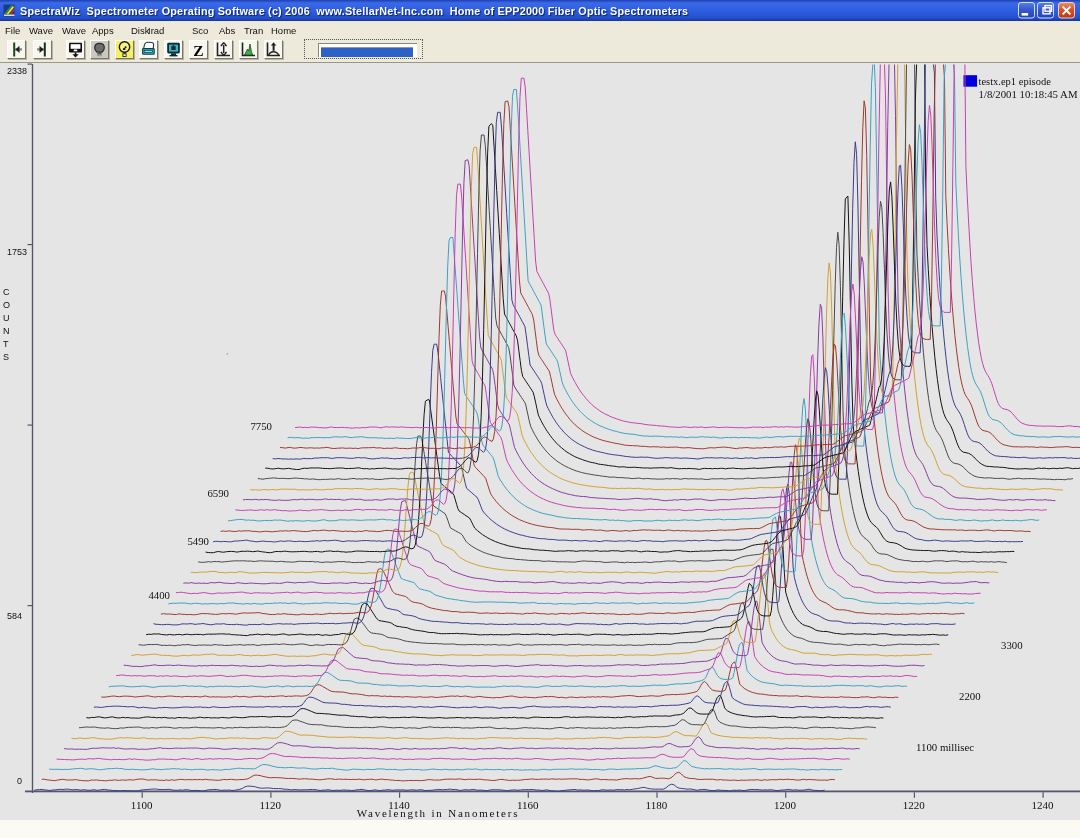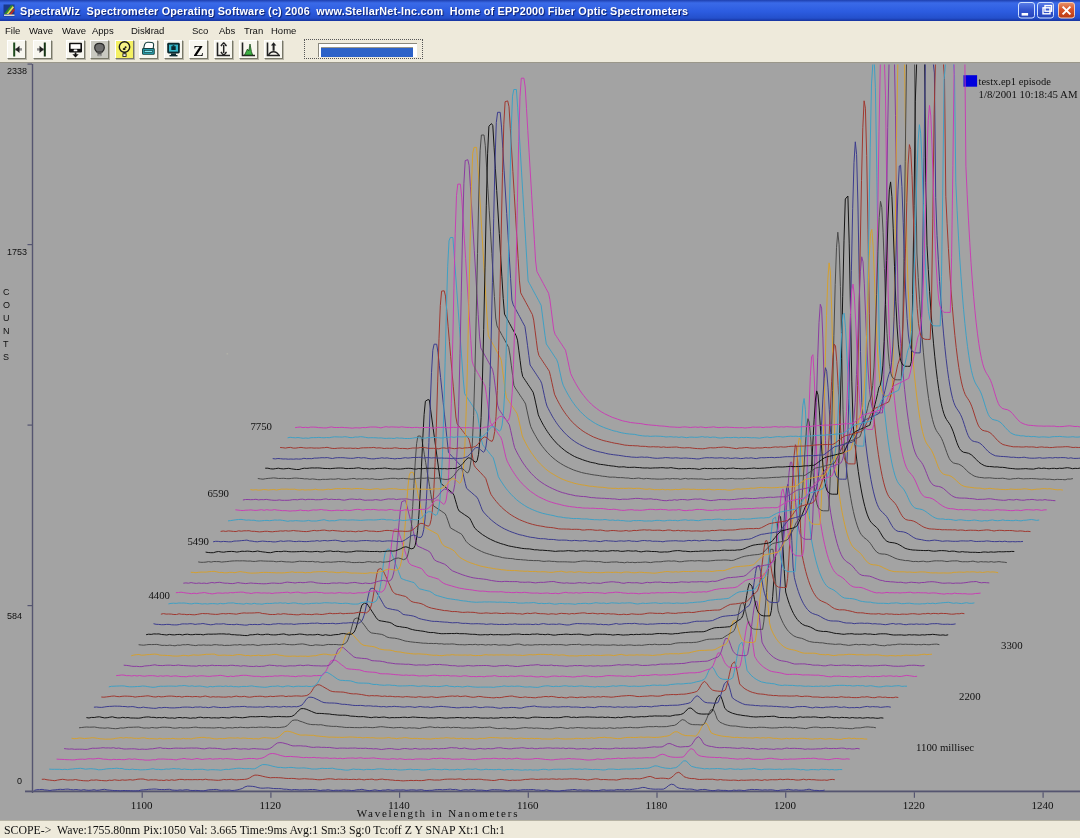--- a/index.html
+++ b/index.html
@@ -20,21 +20,21 @@
   border-top:1px solid #fff; border-left:1px solid #fff;
   border-right:1.6px solid #787868; border-bottom:1.6px solid #787868;
   box-shadow:1px 1px 0 #b8b5a8; }
 .tb svg { position:absolute; left:-1px; top:-1px; }
 #prog { position:absolute; left:304px; top:2px; width:119px; height:20px;
   border:1px dotted #555; }
 #prog .well { position:absolute; left:13px; top:2.5px; width:99px; height:14.5px;
   background:#fff; border-top:1.4px solid #8a887c; border-left:1.4px solid #8a887c; }
 #prog .bar { position:absolute; left:2px; top:3px; width:92px; height:10px; background:#2c62c8;
   border-top:1.5px solid #9a988c; }
-#plot { position:absolute; left:0; top:63px; width:1080px; height:757px; background:#a3a3a3; }
+#plot { position:absolute; left:0; top:63px; width:1080px; height:757px; background:#e5e5e5; }
 #status { position:absolute; left:0; top:820px; width:100%; height:18px; background:#eeeadb;
   border-top:1px solid #b6b3a4; font-family:"Liberation Serif", serif; font-size:11.8px;
   color:#111; }
 #status span { position:absolute; left:4px; top:2px; white-space:pre; }
 </style></head>
 <body>
 <div id="win">
 <div id="title">
   <span class="ico"><svg width="13" height="13" viewBox="0 0 13 13">
 <rect x="0.5" y="0.5" width="11" height="12" fill="#1a3a8c"></rect>
@@ -247,15 +247,12 @@
 <path d="M242.9,437 245.5,436.5 248.1,436.5 250.7,436.7 253.3,436.6 255.9,436.3 258.5,436.9 261.1,436.6 263.7,436.7 266.3,436.4 268.9,436.8 271.5,437.1 274.1,437.3 276.7,437.3 279.3,436.9 281.9,437.3 284.5,437.3 287.1,437.3 289.7,437.2 292.3,436.7 294.9,436.6 297.5,436.8 300.1,436.3 302.7,436.2 305.3,436.8 307.9,436.3 310.5,436.4 313.1,436.4 315.7,436.8 318.3,436.7 320.9,436.7 323.5,436.2 326.1,435.9 328.7,436.6 331.3,436.2 333.9,436.5 336.5,436.5 339.1,436.3 341.7,436.9 344.3,437.2 346.9,436.7 349.5,436.2 352.1,436 354.7,436.3 357.3,436.5 359.9,436.1 362.5,436.8 365.1,437.3 367.7,437.1 370.3,437.1 372.9,437.1 375.5,436.6 378.1,436.9 380.7,437.3 383.3,436.8 385.9,436.3 388.5,435.9 391.1,436.1 393.7,435.9 396.3,436.6 398.9,436.2 401.5,436 404.1,436 406.7,435.9 409.3,436.4 411.9,437 414.5,436.7 417.1,436.7 419.7,437.2 422.3,436.9 424.9,436.9 427.5,436.6 430.1,436.8 432.7,436.4 435.3,435.4 437.9,433.1 439.2,431.5 440.5,429.7 441.8,428.1 444.4,426 447,426.6 449.6,429.2 452.2,430.5 453.5,428.2 454.8,421.3 456.1,407.1 457.4,382 458.7,343.2 460,290.7 461.3,229.2 462.6,168.1 463.9,120.3 465.2,97.6 467.8,96.7 469.1,102.3 470.4,123.7 471.7,145 473,166.4 474.3,187.7 475.6,209 476.9,230.4 478.2,251.7 479.5,273.1 480.8,284.9 482.1,287.3 483.4,289.7 484.7,292.1 486,294.4 487.3,296.8 488.6,299.2 489.9,301.6 491.2,303.9 492.5,306.3 493.8,312.4 495.1,322.3 496.4,332.3 497.7,342.2 499,346.3 500.3,348.3 501.6,350.2 502.9,352.2 504.2,354.1 505.5,356.1 506.8,358 508.1,359.9 509.4,361.9 510.7,367.6 512,373.5 513.3,379.4 514.6,384.6 515.9,387.3 517.2,389.9 518.5,392.3 519.8,394.6 521.1,396.8 522.4,398.9 523.7,400.9 525,402.7 526.3,404.5 527.6,406.1 528.9,407.7 531.5,410.7 534.1,413.3 536.7,415.7 539.3,417.8 541.9,419.7 544.5,421.4 547.1,422.9 549.7,424.3 552.3,425.5 554.9,426.7 557.5,427.8 560.1,428.8 562.7,429.7 565.3,430.3 567.9,431.1 570.5,431.6 573.1,432.2 575.7,432.8 578.3,433 580.9,433.4 583.5,433.5 586.1,433.7 588.7,434.2 591.3,434.6 593.9,434.7 596.5,435 599.1,435.1 601.7,435.3 604.3,435.3 606.9,435.6 609.5,435.6 612.1,435.9 614.7,435.9 617.3,436.3 619.9,436.6 622.5,436.2 625.1,436.2 627.7,436.3 630.3,435.9 632.9,435.7 635.5,435.4 638.1,435.4 640.7,435.6 643.3,436 645.9,436.1 648.5,435.9 651.1,435.8 653.7,436.4 656.3,436.3 658.9,436.8 661.5,437.3 664.1,437.6 666.7,437.7 669.3,437.2 671.9,437.3 674.5,436.7 677.1,437.2 679.7,436.6 682.3,436.5 684.9,436.6 687.5,437 690.1,436.7 692.7,436.3 695.3,436 697.9,436.2 700.5,435.9 703.1,436.5 705.7,436.9 708.3,437.3 710.9,437.6 713.5,437.3 716.1,437.1 718.7,436.6 721.3,436.6 723.9,436.6 726.5,436.7 729.1,436.9 731.7,436.5 734.3,436.5 736.9,436.1 739.5,435.8 742.1,435.6 744.7,435.2 747.3,435.3 749.9,435.5 752.5,435.5 755.1,435.5 757.7,435.2 760.3,434.8 762.9,435 765.5,434.6 768.1,434.3 770.7,434.2 773.3,434.4 775.9,434.1 778.5,433.9 781.1,433.8 783.7,433.8 786.3,433.7 788.9,432.3 791.5,430.7 794.1,428.9 796.7,427.3 799.3,426.6 801.9,426.1 804.5,425.6 807.1,425 809.7,424.5 812.3,424 814.9,423.5 816.2,422.1 817.5,419.8 818.8,417.4 820.1,415.1 821.4,412.7 822.7,410.4 824,408.2 826.6,405.4 829.2,404.4 831.8,403.5 834.4,402.5 837,401.5 839.6,400.5 840.9,400 842.2,397.5 843.5,393.1 844.8,388.7 846.1,384.3 847.4,379.8 848.7,375.2 850,370 851.3,367.1 852.6,363.6 853.9,355.2 855.2,339.4 856.5,311.5 857.8,276 859.1,238.7 860.4,208.5 861.7,193.8 863,198.8 864.3,220.8 865.6,252.1 866.9,283.7 868.2,309 869.5,326.3 870.8,338.1 872.1,344.4 873.4,347.5 876,349.8 878.6,349.9 881.2,349.9 882.5,349.9 883.8,311.5 885.1,242.5 886.4,157.5 887.7,64.7 889,1.5 M894.5,1.5 895.5,52.6 896.8,160.1 898.1,239.7 899.4,261.4 900.7,280.6 902,297.7 903.3,312.9 904.6,326.4 905.9,338.4 907.2,349 908.5,358.4 909.8,366.7 911.1,373.9 912.4,380 913.7,385.1 915,389.1 916.3,392.2 917.6,394.5 918.9,396.2 920.2,397.8 921.5,399.4 922.8,401.5 924.1,404.1 925.4,407.2 926.7,410.5 928,413.8 929.3,416.8 930.6,419.1 933.2,422.1 935.8,423.1 938.4,423.4 941,424.1 943.6,425.6 946.2,427.9 948.8,430.3 951.4,432.4 954,433.9 956.6,434.7 959.2,435 961.8,435.1 964.4,435.1 967,435.2 969.6,435.6 972.2,435.7 974.8,436 977.4,436.5 980,436.3 982.6,436.3 985.2,436.2 987.8,435.8 990.4,435.8 993,436.2 995.6,436.6 998.2,436.9 1000.8,437.1 1003.4,437.3 1006,437.2 1008.6,436.6 1011.2,436.8 1013.8,437 1016.4,436.4 1019,436.9 1021.6,437.2 1024.2,437.2 1026.8,436.7 1029.4,436.7 1032,436.4 1034.6,436.7 1037.2,437.2 1039.8,436.9 1042.4,437.1 1045,436.6 1047.6,437.1 1050.2,437.2 1052.8,437.5 1055.4,437.7" fill="none" stroke="#8a3ca0" stroke-width="1"></path>
 <path d="M250.4,426.6 253,427 255.6,426.7 258.2,427.1 260.8,427 263.4,426.5 266,426.7 268.6,427 271.2,426.7 273.8,426.5 276.4,427 279,426.6 281.6,426.1 284.2,426.2 286.8,426.1 289.4,426.3 292,426.2 294.6,426.2 297.2,426.8 299.8,427 302.4,426.6 305,427 307.6,426.8 310.2,426.9 312.8,426.7 315.4,426.2 318,426.8 320.6,426.8 323.2,426.9 325.8,426.5 328.4,426.2 331,426.6 333.6,426 336.2,425.6 338.8,425.6 341.4,425.9 344,425.5 346.6,425.6 349.2,425.7 351.8,426.1 354.4,425.6 357,425.5 359.6,425.6 362.2,425.6 364.8,426.2 367.4,426.4 370,426.7 372.6,426.2 375.2,425.8 377.8,425.7 380.4,426.4 383,426.1 385.6,426.3 388.2,425.8 390.8,425.7 393.4,425.8 396,425.8 398.6,426.3 401.2,426.5 403.8,426.4 406.4,426.9 409,426.3 411.6,426.1 414.2,425.9 416.8,425.8 419.4,426.1 422,426.3 424.6,426.2 427.2,426.3 429.8,426.5 432.4,426.1 435,425.8 437.6,426 440.2,425.6 442.8,424.7 445.4,423 446.7,421.7 448,420 449.3,418.3 451.9,415.8 454.5,415.8 457.1,418.2 459.7,420.2 461,418.9 462.3,414.1 463.6,403 464.9,382.2 466.2,348.5 467.5,300.7 468.8,241.4 470.1,178.4 471.4,123.8 472.7,90.4 474,84.4 476.6,84.4 477.9,103.3 479.2,124.7 480.5,146.2 481.8,167.6 483.1,189.1 484.4,210.5 485.7,232 487,253.4 488.3,272.7 489.6,275.1 490.9,277.5 492.2,279.9 493.5,282.3 494.8,284.7 496.1,287.1 497.4,289.4 498.7,291.8 500,294.2 501.3,297.3 502.6,307.3 503.9,317.3 505.2,327.3 506.5,334.7 507.8,336.6 509.1,338.5 510.4,340.5 511.7,342.5 513,344.4 514.3,346.4 515.6,348.3 516.9,350.2 518.2,354.4 519.5,360.3 520.8,366.2 522.1,372.2 523.4,375.6 524.7,378.2 526,380.7 527.3,383.1 528.6,385.3 529.9,387.4 531.2,389.5 532.5,391.3 533.8,393.1 535.1,394.9 536.4,396.5 537.7,398 540.3,400.9 542.9,403.4 545.5,405.8 548.1,407.9 550.7,409.7 553.3,411.3 555.9,412.8 558.5,414.3 561.1,415.6 563.7,416.7 566.3,417.7 568.9,418.6 571.5,419.4 574.1,420.2 576.7,420.8 579.3,421.4 581.9,421.9 584.5,422.2 587.1,422.7 589.7,423.2 592.3,423.3 594.9,423.7 597.5,424 600.1,424.2 602.7,424.3 605.3,424.6 607.9,425.1 610.5,425.2 613.1,425.4 615.7,425.3 618.3,425.6 620.9,425.3 623.5,425.4 626.1,425.4 628.7,425.2 631.3,425.3 633.9,425.6 636.5,425.3 639.1,425.3 641.7,425.6 644.3,426.1 646.9,426.3 649.5,425.8 652.1,426.3 654.7,426.7 657.3,426.6 659.9,426.7 662.5,426.3 665.1,426.8 667.7,426.5 670.3,426.8 672.9,426.7 675.5,426.4 678.1,426.6 680.7,426.4 683.3,425.9 685.9,426.2 688.5,426.1 691.1,426.4 693.7,426.2 696.3,426.5 698.9,426.7 701.5,426.4 704.1,426.7 706.7,426.4 709.3,426.2 711.9,426.7 714.5,426.8 717.1,426.5 719.7,426.5 722.3,426.6 724.9,426.6 727.5,427 730.1,427.1 732.7,426.8 735.3,426.1 737.9,425.9 740.5,426.2 743.1,425.9 745.7,425.8 748.3,425.6 750.9,425.1 753.5,425.3 756.1,425 758.7,424.6 761.3,424.4 763.9,424.7 766.5,424.6 769.1,424.7 771.7,424.8 774.3,424.7 776.9,424.6 779.5,424.3 782.1,424.3 784.7,423.9 787.3,424 789.9,423.9 792.5,423.7 795.1,423.3 797.7,421.9 800.3,420 802.9,418.4 805.5,416.5 808.1,415.7 810.7,415.2 813.3,414.6 815.9,414.1 818.5,413.4 821.1,412.9 823.7,412.2 825,411.7 826.3,409.2 827.6,406.7 828.9,404.2 830.2,401.7 831.5,399.2 832.8,396.8 834.1,394.3 836.7,392.5 839.3,391.5 841.9,390.4 844.5,389.4 847.1,388.3 849.7,387.3 851,386.4 852.3,381.7 853.6,377 854.9,372.3 856.2,367.5 857.5,362.6 858.8,357.4 860.1,352.5 861.4,350.2 862.7,343.8 864,330.7 865.3,306.9 866.6,271.9 867.9,231.8 869.2,194.8 870.5,170.7 871.8,166.4 873.1,182.5 874.4,212.7 875.7,247.5 877,278.3 878.3,300.3 879.6,315.8 880.9,324.9 882.2,329.5 883.5,331.8 886.1,333.3 888.7,333.3 891.3,333.4 892.6,319.8 893.9,255.2 895.2,171.5 896.5,74.6 897.8,1.5 M904.6,1.5 905.6,75.5 906.9,186.8 908.2,227.8 909.5,249.5 910.8,268.9 912.1,286.1 913.4,301.4 914.7,315 916,327 917.3,337.7 918.6,347.2 919.9,355.4 921.2,362.5 922.5,368.5 923.8,373.4 925.1,377.2 926.4,380 927.7,382.1 929,383.8 930.3,385.5 931.6,387.5 932.9,390.1 934.2,393.1 935.5,396.5 936.8,400.1 938.1,403.5 939.4,406.4 940.7,408.6 943.3,411 945.9,411.9 948.5,412.3 951.1,413.3 953.7,415.2 956.3,417.5 958.9,420 961.5,422.1 964.1,423.3 966.7,423.9 969.3,424.2 971.9,424.5 974.5,424.9 977.1,425.1 979.7,425.1 982.3,425.5 984.9,426 987.5,425.6 990.1,425.3 992.7,425.7 995.3,426 997.9,426.1 1000.5,426.4 1003.1,426.5 1005.7,426.6 1008.3,426.5 1010.9,426 1013.5,426.3 1016.1,426.4 1018.7,426.3 1021.3,426.2 1023.9,425.8 1026.5,425.9 1029.1,426.4 1031.7,426.8 1034.3,426.5 1036.9,426.1 1039.5,426.1 1042.1,425.7 1044.7,425.6 1047.3,425.9 1049.9,425.7 1052.5,426.1 1055.1,426.6 1057.7,426.8 1060.3,426.7 1062.9,427.1" fill="none" stroke="#d4a030" stroke-width="1"></path>
 <path d="M257.8,415.5 260.4,415.9 263,416.2 265.6,415.7 268.2,415.4 270.8,415.2 273.4,414.9 276,415.1 278.6,415.5 281.2,415.4 283.8,415.3 286.4,415.6 289,415.7 291.6,415.4 294.2,415.1 296.8,415.1 299.4,415.4 302,415.5 304.6,415.9 307.2,415.8 309.8,416.3 312.4,415.9 315,416.2 317.6,416.6 320.2,416.7 322.8,416.3 325.4,416.4 328,416.3 330.6,416 333.2,416.2 335.8,416.1 338.4,415.6 341,416.2 343.6,416.3 346.2,416.4 348.8,416 351.4,415.7 354,415.4 356.6,416.1 359.2,415.8 361.8,416.1 364.4,415.7 367,415.7 369.6,416.1 372.2,415.7 374.8,416.3 377.4,416.4 380,416.5 382.6,416.3 385.2,415.8 387.8,415.8 390.4,415.4 393,415.3 395.6,415.4 398.2,415.9 400.8,415.5 403.4,415.4 406,415.7 408.6,415.8 411.2,416.2 413.8,416 416.4,415.5 419,415.3 421.6,415.2 424.2,415.3 426.8,415 429.4,415.1 432,415.4 434.6,415.4 437.2,415 439.8,415.4 442.4,416 445,416.4 447.6,416.4 450.2,415.7 452.8,413.6 454.1,412.2 455.4,410.4 456.7,408.7 459.3,405.7 461.9,405.2 464.5,407.4 467.1,409.9 468.4,409.3 469.7,406 471,397.6 472.3,380.9 473.6,352.3 474.9,309.6 476.2,253.8 477.5,190.7 478.8,131 480.1,87.8 481.4,72 484,72 485.3,82.6 486.6,104.1 487.9,125.7 489.2,147.3 490.5,168.8 491.8,190.4 493.1,211.9 494.4,233.5 495.7,255 497,262.9 498.3,265.3 499.6,267.7 500.9,270.1 502.2,272.5 503.5,274.9 504.8,277.3 506.1,279.7 507.4,282.1 508.7,284.5 510,292.1 511.3,302.2 512.6,312.2 513.9,322.3 515.2,324.9 516.5,326.9 517.8,328.8 519.1,330.8 520.4,332.8 521.7,334.7 523,336.7 524.3,338.6 525.6,341.1 526.9,347.1 528.2,353 529.5,359 530.8,363.7 532.1,366.4 533.4,369 534.7,371.4 536,373.7 537.3,375.9 538.6,378 539.9,379.9 541.2,381.8 542.5,383.6 543.8,385.2 545.1,386.8 547.7,389.8 550.3,392.4 552.9,394.8 555.5,396.9 558.1,398.9 560.7,400.5 563.3,402.1 565.9,403.5 568.5,404.7 571.1,405.9 573.7,407 576.3,407.9 578.9,408.7 581.5,409.5 584.1,410.1 586.7,410.6 589.3,411.1 591.9,411.6 594.5,412 597.1,412.3 599.7,412.7 602.3,413.2 604.9,413.4 607.5,413.8 610.1,414.2 612.7,414.1 615.3,414.2 617.9,414.6 620.5,414.6 623.1,414.7 625.7,415 628.3,415 630.9,415.5 633.5,415.6 636.1,415.3 638.7,415 641.3,415.5 643.9,415.9 646.5,415.4 649.1,415.6 651.7,415.9 654.3,415.9 656.9,416.1 659.5,416.1 662.1,416.1 664.7,415.9 667.3,415.6 669.9,416 672.5,415.5 675.1,415.8 677.7,415.7 680.3,416.3 682.9,415.8 685.5,415.4 688.1,416 690.7,415.7 693.3,415.8 695.9,415.9 698.5,416 701.1,415.9 703.7,416.2 706.3,416.5 708.9,416.4 711.5,415.8 714.1,415.8 716.7,415.9 719.3,415.8 721.9,415.6 724.5,416.1 727.1,415.8 729.7,415.6 732.3,415.4 734.9,415.9 737.5,415.8 740.1,415.8 742.7,415.9 745.3,415.4 747.9,415.1 750.5,415.4 753.1,415.6 755.7,415.3 758.3,415 760.9,414.9 763.5,415.1 766.1,415 768.7,414.8 771.3,414.6 773.9,414.4 776.5,414.3 779.1,414.3 781.7,413.9 784.3,413.8 786.9,413.8 789.5,413.6 792.1,413.5 794.7,413.2 797.3,413 799.9,412.8 802.5,412.7 805.1,412.3 807.7,410.5 810.3,408.8 812.9,407 815.5,405.1 818.1,404.5 820.7,404 823.3,403.4 825.9,402.6 828.5,402 831.1,401.3 833.7,400.7 835,399 836.3,396.4 837.6,393.7 838.9,391 840.2,388.4 841.5,385.8 842.8,383.2 845.4,380.2 848,379.1 850.6,378 853.2,376.9 855.8,375.7 858.4,374.6 859.7,374 861,370.9 862.3,365.9 863.6,360.9 864.9,355.9 866.2,350.8 867.5,345.4 868.8,339.5 870.1,336.4 871.4,332.2 872.7,322.4 874,304.1 875.3,272 876.6,231.3 877.9,188.8 879.2,154.7 880.5,138.3 881.8,144.3 883.1,169.6 884.4,205.5 885.7,241.5 887,270.3 888.3,290 889.6,303.4 890.9,310.5 892.2,314 894.8,316.7 897.4,316.8 900,316.8 901.3,316.8 902.6,273.8 903.9,195.3 905.2,98.6 906.5,1.5 M914.6,1.5 915.6,96.1 916.9,190 918.2,214.7 919.5,236.8 920.8,256.3 922.1,273.8 923.4,289.2 924.7,303 926,315.2 927.3,326 928.6,335.5 929.9,343.8 931.2,350.8 932.5,356.6 933.8,361.3 935.1,364.9 936.4,367.6 937.7,369.6 939,371.4 940.3,373.3 941.6,375.6 942.9,378.6 944.2,382.1 945.5,385.8 946.8,389.5 948.1,392.9 949.4,395.7 950.7,397.7 953.3,399.9 955.9,400.6 958.5,401.1 961.1,402.4 963.7,404.4 966.3,407.2 968.9,409.6 971.5,411.4 974.1,413 976.7,413.8 979.3,414.4 981.9,414.6 984.5,415 987.1,414.9 989.7,414.8 992.3,415.1 994.9,415.4 997.5,415.4 1000.1,415.4 1002.7,415.2 1005.3,415.6 1007.9,416.1 1010.5,416.2 1013.1,415.7 1015.7,415.6 1018.3,415.2 1020.9,415.6 1023.5,415.9 1026.1,415.7 1028.7,415.7 1031.3,415.5 1033.9,415.7 1036.5,415.8 1039.1,416.1 1041.7,416.2 1044.3,415.9 1046.9,416.3 1049.5,416.2 1052.1,416.5 1054.7,416.7 1057.3,416.3 1059.9,416.5 1062.5,416.5 1065.1,416.8 1067.7,416 1070.3,416.1 1072.9,415.6" fill="none" stroke="#4a4a4a" stroke-width="1"></path>
 <path d="M265.2,405.2 267.9,405.2 270.5,405.8 273.1,406 275.7,405.6 278.3,405.2 280.9,405.7 283.5,405.9 286.1,405.6 288.7,405.3 291.3,405.8 293.9,406.2 296.5,406.5 299.1,406.5 301.7,405.7 304.3,405.2 306.9,405.4 309.5,405.1 312.1,404.9 314.7,405 317.3,404.9 319.9,405 322.5,405.3 325.1,405.5 327.7,405.5 330.3,405.7 332.9,405.4 335.5,405.2 338.1,405 340.7,405 343.3,405.1 345.9,405.6 348.5,405.5 351.1,405.4 353.7,405.4 356.3,405 358.9,404.8 361.5,405.4 364.1,405.8 366.7,405.5 369.3,406.1 371.9,405.7 374.5,405.9 377.1,405.4 379.7,405.4 382.3,405.3 384.9,405 387.5,405.4 390.1,405.7 392.7,406 395.3,405.8 397.9,406.1 400.5,406 403.1,405.8 405.7,405.4 408.3,405.3 410.9,405.4 413.5,405.9 416.1,406.1 418.7,405.5 421.3,405.8 423.9,405.5 426.5,405.3 429.1,405.3 431.7,405.3 434.3,405.3 436.9,405.8 439.5,405.5 442.1,405.8 444.7,405.6 447.3,405.9 449.9,405.6 452.5,405.5 455.1,405.5 457.7,404.6 460.3,403.1 462.9,400.5 464.2,398.9 465.5,397.2 468.1,394.8 470.7,395.2 473.3,397.8 475.9,399.3 477.2,397.5 478.5,391.3 479.8,378.2 481.1,354.6 482.4,317.5 483.7,266.3 485,204.9 486.3,142.2 487.6,90.8 488.9,63.2 491.5,60.6 492.8,62.6 494.1,84.2 495.4,105.8 496.7,127.4 498,149 499.3,170.6 500.6,192.2 501.9,213.8 503.2,235.4 504.5,251.1 505.8,253.5 507.1,255.9 508.4,258.3 509.7,260.7 511,263.1 512.3,265.5 513.6,267.9 514.9,270.3 516.2,272.8 517.5,277.2 518.8,287.2 520.1,297.3 521.4,307.4 522.7,313.5 524,315.4 525.3,317.4 526.6,319.3 527.9,321.3 529.2,323.2 530.5,325.2 531.8,327.2 533.1,329.2 534.4,333.9 535.7,339.9 537,345.9 538.3,351.8 539.6,354.8 540.9,357.4 542.2,359.9 543.5,362.3 544.8,364.5 546.1,366.6 547.4,368.6 548.7,370.5 550,372.3 551.3,374 552.6,375.7 553.9,377.2 556.5,380.1 559.1,382.7 561.7,384.9 564.3,387.1 566.9,389 569.5,390.6 572.1,392.2 574.7,393.6 577.3,394.7 579.9,395.7 582.5,396.7 585.1,397.6 587.7,398.4 590.3,399.2 592.9,399.7 595.5,400.2 598.1,401 600.7,401.4 603.3,401.7 605.9,402.1 608.5,402.5 611.1,402.9 613.7,403.1 616.3,403.5 618.9,404 621.5,403.9 624.1,403.8 626.7,404.3 629.3,404.4 631.9,404.3 634.5,404.2 637.1,404.5 639.7,404.6 642.3,404.9 644.9,405 647.5,404.9 650.1,405.2 652.7,405 655.3,404.9 657.9,404.9 660.5,404.7 663.1,404.7 665.7,405 668.3,405 670.9,404.6 673.5,405.1 676.1,405.4 678.7,405.8 681.3,405.7 683.9,405.5 686.5,405.7 689.1,405.4 691.7,405.7 694.3,405.7 696.9,406 699.5,406.4 702.1,405.7 704.7,405.3 707.3,405.6 709.9,405.5 712.5,405.8 715.1,405.4 717.7,405.7 720.3,405.3 722.9,405.3 725.5,405.9 728.1,405.3 730.7,405.3 733.3,405 735.9,405.5 738.5,405.5 741.1,405.8 743.7,405.8 746.3,405.7 748.9,405.4 751.5,405.3 754.1,405 756.7,405.4 759.3,405.4 761.9,405.2 764.5,405.1 767.1,404.8 769.7,404.7 772.3,404.3 774.9,404.2 777.5,403.9 780.1,404 782.7,404 785.3,403.8 787.9,403.6 790.5,403.4 793.1,403.6 795.7,403.6 798.3,403.5 800.9,403.4 803.5,403 806.1,402.8 808.7,402.8 811.3,402.4 813.9,402.3 816.5,400.6 819.1,398.6 821.7,396.8 824.3,394.9 826.9,393.9 829.5,393.3 832.1,392.6 834.7,392 837.3,391.3 839.9,390.7 842.5,390 843.8,389.6 845.1,386.9 846.4,384.1 847.7,381.5 849,378.8 850.3,376 851.6,373.3 852.9,370.6 855.5,368.5 858.1,367.3 860.7,366.1 863.3,365 865.9,363.8 868.5,362.7 869.8,362.1 871.1,357 872.4,351.9 873.7,346.7 875,341.5 876.3,336.2 877.6,330.5 878.9,324.4 880.2,322.4 881.5,316.1 882.8,302.9 884.1,278.7 885.4,241.4 886.7,197.7 888,156 889.3,126.9 890.6,118.9 891.9,133.6 893.2,165.2 894.5,203.3 895.8,238.2 897.1,264 898.4,281.9 899.7,292.9 901,298.5 902.3,301.3 904.9,303.2 907.5,303.3 910.1,303.3 911.4,298.4 912.7,231.3 914,142.8 915.3,38.2 916.6,1.5 M924.7,1.5 925.7,119.8 927,182.2 928.3,206.6 929.6,228.4 930.9,247.7 932.2,264.9 933.5,280.2 934.8,293.8 936.1,305.8 937.4,316.5 938.7,325.8 940,333.9 941.3,340.7 942.6,346.3 943.9,350.7 945.2,354 946.5,356.5 947.8,358.4 949.1,360.2 950.4,362.3 951.7,365 953,368.2 954.3,371.9 955.6,375.9 956.9,379.7 958.2,382.9 959.5,385.5 960.8,387.4 963.4,389.2 966,389.7 968.6,390.3 971.2,391.7 973.8,394 976.4,396.7 979,399.3 981.6,401.1 984.2,402.5 986.8,403.3 989.4,403.5 992,403.7 994.6,404 997.2,403.9 999.8,404.3 1002.4,404.3 1005,404.6 1007.6,405.1 1010.2,405.4 1012.8,405.6 1015.4,405.9 1018,406 1020.6,405.9 1023.2,405.8 1025.8,405.6 1028.4,405.9 1031,406 1033.6,406.1 1036.2,405.5 1038.8,405 1041.4,405.5 1044,405.1 1046.5,405.5 1049.1,405.8 1051.7,405.4 1054.3,405.3 1056.9,405.7 1059.5,405.2 1062.1,405.4 1064.7,405 1067.3,404.7 1069.9,405 1072.5,405.7 1075.1,405.3 1077.7,405.5 1080.3,405" fill="none" stroke="#141414" stroke-width="1"></path>
 <path d="M272.7,395.6 275.3,395.9 277.9,395.5 280.5,395.7 283.1,396 285.7,395.9 288.3,396.2 290.9,396 293.5,396.2 296.1,395.9 298.7,396.1 301.3,396 303.9,395.3 306.5,395.7 309.1,395.6 311.7,395.7 314.3,395.1 316.9,395.1 319.5,394.9 322.1,394.7 324.7,394.8 327.3,394.6 329.9,395.1 332.5,395.5 335.1,394.9 337.7,394.7 340.3,394.7 342.9,394.7 345.5,394.9 348.1,395.2 350.7,395.3 353.3,395.3 355.9,394.8 358.5,394.5 361.1,395 363.7,394.7 366.3,395 368.9,395.6 371.5,395.8 374.1,395.9 376.7,395.4 379.3,395.3 381.9,394.8 384.5,395.2 387.1,394.9 389.7,395.4 392.3,395.5 394.9,395.9 397.5,395.4 400.1,395.6 402.7,395.1 405.3,394.7 407.9,395.1 410.5,394.8 413.1,394.5 415.7,394.5 418.3,394.4 420.9,394.3 423.5,395 426.1,394.7 428.7,394.6 431.3,395 433.9,394.8 436.5,394.9 439.1,395.1 441.7,395 444.3,395.2 446.9,395.2 449.5,395.3 452.1,395.7 454.7,395.1 457.3,395.5 459.9,395.3 462.5,395.2 465.1,394.5 467.7,393.4 470.3,390.8 471.6,389.2 472.9,387.5 475.5,384.7 478.1,384.5 480.7,386.9 483.3,389.2 484.6,388.3 485.9,384 487.2,374.1 488.5,355 489.8,323.5 491.1,277.7 492.4,219.5 493.7,155.8 495,98.1 496.3,59.5 497.6,49.3 500.2,49.3 501.5,64.1 502.8,85.7 504.1,107.3 505.4,129 506.7,150.6 508,172.2 509.3,193.9 510.6,215.5 511.9,237.1 513.2,241.7 514.5,244.1 515.8,246.5 517.1,248.9 518.4,251.3 519.7,253.7 521,256.1 522.3,258.6 523.6,261 524.9,263.4 526.2,272.2 527.5,282.3 528.8,292.4 530.1,302 531.4,303.9 532.7,305.9 534,307.9 535.3,309.8 536.6,311.8 537.9,313.8 539.2,315.8 540.5,317.7 541.8,320.8 543.1,326.7 544.4,332.7 545.7,338.7 547,343.1 548.3,345.7 549.6,348.3 550.9,350.7 552.2,353.1 553.5,355.3 554.8,357.3 556.1,359.3 557.4,361.2 558.7,362.9 560,364.6 561.3,366.1 563.9,369.1 566.5,371.8 569.1,374.1 571.7,376.3 574.3,378.2 576.9,379.9 579.5,381.4 582.1,382.7 584.7,383.9 587.3,385.2 589.9,386.1 592.5,387 595.1,387.8 597.7,388.5 600.3,389.1 602.9,389.6 605.5,390.3 608.1,390.9 610.7,391.3 613.3,391.7 615.9,392 618.5,392.3 621.1,392.7 623.7,393.1 626.3,393.5 628.9,393.7 631.5,394.1 634.1,394.2 636.7,394.4 639.3,394.2 641.9,394 644.5,394.3 647.1,394.1 649.7,394.5 652.3,394.9 654.9,395.2 657.5,395.3 660.1,395.1 662.7,395 665.3,394.6 667.9,394.7 670.5,395 673.1,395.1 675.7,394.8 678.3,395 680.9,395.3 683.5,395.1 686.1,395 688.7,395.3 691.3,395.4 693.9,395.6 696.5,395.9 699.1,395.9 701.7,395.3 704.3,394.9 706.9,394.7 709.5,394.8 712.1,394.7 714.7,395 717.3,395 719.9,394.8 722.5,394.8 725.1,395.3 727.7,394.8 730.3,395.4 732.9,395.3 735.5,394.9 738.1,395.2 740.7,395.6 743.3,395.4 745.9,394.9 748.5,395.2 751.1,394.8 753.7,395.3 756.3,395.6 758.9,395 761.5,394.7 764.1,394.8 766.7,394.6 769.3,394.5 771.9,394.4 774.5,394.7 777.1,394.4 779.7,394.4 782.3,394.1 784.9,393.8 787.5,393.7 790.1,393.7 792.7,393.7 795.3,393.5 797.9,393.2 800.5,393.1 803.1,392.9 805.7,392.8 808.3,392.6 810.9,392.6 813.5,392.7 816.1,392.5 818.7,392.2 821.3,392.1 823.9,391.8 826.5,389.8 829.1,387.9 831.7,385.9 834.3,383.8 836.9,383.1 839.5,382.5 842.1,381.8 844.7,381.1 847.3,380.4 849.9,379.7 852.5,379.1 853.8,377.8 855.1,375 856.4,372.2 857.7,369.4 859,366.6 860.3,363.8 861.6,361 862.9,358.2 865.5,356.7 868.1,355.5 870.7,354.3 873.3,353.1 875.9,352 878.5,350.8 879.8,348.8 881.1,343.5 882.4,338.2 883.7,332.8 885,327.4 886.3,321.9 887.6,315.9 888.9,311.3 890.2,308 891.5,299.6 892.8,283.1 894.1,253.5 895.4,212.4 896.7,166.9 898,126.9 899.3,103 900.6,102.2 901.9,123.6 903.2,159.4 904.5,198.5 905.8,232 907.1,255.3 908.4,272 909.7,281.3 911,286 912.3,288.3 914.9,289.8 917.5,289.9 920.1,289.9 921.4,266.8 922.7,191.1 924,94.3 925.3,1.5 M933.4,1.5 934.4,9.9 935.7,134.3 937,172.4 938.3,196.8 939.6,218.5 940.9,237.7 942.2,254.8 943.5,270.1 944.8,283.6 946.1,295.6 947.4,306.2 948.7,315.4 950,323.4 951.3,330 952.6,335.5 953.9,339.7 955.2,342.9 956.5,345.2 957.8,347.1 959.1,349 960.4,351.3 961.7,354.1 963,357.6 964.3,361.5 965.6,365.6 966.9,369.4 968.2,372.6 969.5,375 972.1,377.8 974.7,378.6 977.3,379.1 979.9,380.2 982.5,382.4 985.1,385.2 987.7,388 990.3,390.2 992.9,391.7 995.5,392.8 998.1,393.1 1000.7,393.4 1003.3,393.5 1005.9,393.7 1008.5,393.9 1011.1,394.3 1013.7,394.2 1016.3,394.5 1018.9,394.7 1021.5,394.5 1024.1,394.2 1026.7,394.7 1029.3,395.1 1031.9,395.2 1034.5,395.2 1037.1,395 1039.7,394.7 1042.3,395.2 1044.9,395.1 1047.5,394.8 1050.1,394.7 1052.7,395 1055.3,394.5 1057.9,394.8 1060.5,394.6 1063.1,394.6 1065.7,394.7 1068.3,395.3 1070.9,394.8 1073.5,395.4 1076.1,395.4 1078.7,395.3 1081.3,395 1083.9,395.5" fill="none" stroke="#3c3c8e" stroke-width="1"></path>
 <path d="M280.1,384.5 282.8,384.7 285.4,385.1 288,384.6 290.6,384.4 293.2,385.1 295.8,385.1 298.4,384.7 301,384.4 303.6,384.8 306.2,385.1 308.8,384.9 311.4,384.8 314,385.1 316.6,385 319.2,385.1 321.8,384.8 324.4,384.7 327,384.3 329.6,384.9 332.2,385.4 334.8,385.5 337.4,385.2 340,385.1 342.6,384.9 345.2,385.3 347.8,385.2 350.4,385.1 353,385.4 355.6,385.2 358.2,385.6 360.8,385 363.4,384.8 366,384.8 368.6,384.7 371.2,384.7 373.8,384.4 376.4,385 379,384.8 381.6,385 384.2,385.5 386.8,385.2 389.4,385.3 392,385.3 394.6,384.8 397.2,385 399.8,385.5 402.4,385.4 405,385.5 407.6,385.8 410.2,385.4 412.8,385 415.4,385 418,385 420.6,384.5 423.2,384.5 425.8,384.8 428.4,385.3 431,385.3 433.6,385.3 436.2,385.6 438.8,385.8 441.4,385.1 444,384.9 446.6,385.3 449.2,384.8 451.8,385.3 454.4,385.7 457,385.3 459.6,384.9 462.2,385.4 464.8,384.9 467.4,384.8 470,384.5 472.6,384.3 475.2,383.6 477.8,381.3 479.1,379.7 480.4,377.8 481.7,376 484.3,373.9 486.9,374.6 489.5,377.4 492.1,378.4 493.4,375.8 494.7,368.7 496,353.7 497.3,327.5 498.6,287.5 499.9,233.8 501.2,171.1 502.5,109.2 503.8,61.2 505.1,38.7 507.7,37.9 509,43.7 510.3,65.3 511.6,87 512.9,108.7 514.2,130.4 515.5,152.1 516.8,173.7 518.1,195.4 519.4,217.1 520.7,229.9 522,232.3 523.3,234.7 524.6,237.1 525.9,239.5 527.2,241.9 528.5,244.3 529.8,246.8 531.1,249.2 532.4,251.6 533.7,257.1 535,267.2 536.3,277.3 537.6,287.4 538.9,292.4 540.2,294.4 541.5,296.4 542.8,298.4 544.1,300.3 545.4,302.3 546.7,304.3 548,306.2 549.3,308.2 550.6,313.5 551.9,319.5 553.2,325.4 554.5,331.2 555.8,334 557.1,336.6 558.4,339.1 559.7,341.5 561,343.8 562.3,345.9 563.6,347.9 564.9,349.8 566.2,351.6 567.5,353.3 568.8,354.9 570,356.5 572.6,359.3 575.2,361.9 577.9,364.2 580.5,366.3 583.1,368.2 585.7,369.8 588.3,371.3 590.9,372.7 593.5,374 596.1,375 598.7,376 601.3,376.9 603.9,377.7 606.5,378.3 609.1,378.9 611.7,379.5 614.3,380.1 616.9,380.5 619.5,381 622.1,381.5 624.7,382.1 627.3,382.3 629.9,382.6 632.5,382.6 635.1,382.8 637.7,382.8 640.3,383.3 642.9,383.3 645.5,383.4 648.1,383.8 650.7,383.9 653.3,383.7 655.9,383.9 658.5,383.8 661.1,384.3 663.7,383.9 666.3,384.4 668.9,384.3 671.5,384.2 674.1,384.1 676.7,384 679.3,384.5 681.9,384.8 684.5,384.9 687.1,384.7 689.7,384.7 692.3,385.1 694.9,385.4 697.5,385.6 700.1,385.7 702.7,385.8 705.3,385.5 707.9,385 710.5,384.7 713.1,384.9 715.7,384.8 718.3,384.4 720.9,384.3 723.5,384 726.1,384.3 728.7,384.5 731.3,384.9 733.9,385.3 736.5,385.7 739.1,385 741.7,385 744.3,384.7 746.9,384.5 749.5,384.9 752.1,385.1 754.7,385.2 757.3,384.8 759.9,385 762.5,384.9 765.1,384.4 767.7,384.7 770.3,384.7 772.9,384.2 775.5,383.9 778.1,384.2 780.7,383.8 783.3,384.1 785.9,384 788.5,383.5 791.1,383.3 793.7,383.3 796.3,383.3 798.9,383.2 801.5,383.1 804.1,383.1 806.7,382.8 809.3,382.8 811.9,382.4 814.5,382.1 817.1,381.9 819.7,381.7 822.3,381.7 824.9,381.5 827.5,381.5 830.1,381.4 832.7,381.4 835.3,380.1 837.9,377.9 840.5,376 843.1,374 845.7,372.6 848.3,372 850.9,371.3 853.5,370.6 856.1,369.9 858.7,369.2 861.3,368.6 863.9,366.2 865.2,363.3 866.5,360.4 867.8,357.5 869.1,354.7 870.4,351.8 871.7,349 873,346.3 875.6,345.1 878.2,343.9 880.8,342.6 883.4,341.4 886,340.2 888.6,339 889.9,335.8 891.2,330.3 892.5,324.8 893.8,319.3 895.1,313.7 896.4,308 897.7,301.6 899,297.9 900.3,293.6 901.6,283.3 902.9,264 904.2,229.9 905.5,185.9 906.8,139.4 908.1,101.1 909.4,81.6 910.7,86.4 912,112.7 913.3,151.3 914.6,190.9 915.9,223.2 917.2,245.3 918.5,260.7 919.8,269 921.1,273.1 922.4,275.1 925,276.3 927.6,276.4 930.2,276.4 931.5,238 932.8,155.2 934.1,51.8 935.4,1.5 M943.5,1.5 944.5,15.6 945.8,133.3 947.1,160.8 948.4,185.3 949.7,207.1 951,226.4 952.3,243.6 953.6,258.9 954.9,272.5 956.2,284.5 957.5,295.1 958.8,304.4 960.1,312.3 961.4,318.9 962.7,324.3 964,328.4 965.2,331.5 966.5,333.8 967.8,335.7 969.1,337.7 970.4,340.1 971.7,343.2 973,346.9 974.3,351 975.6,355.1 976.9,358.9 978.2,362.1 979.5,364.4 982.1,367.1 984.7,367.9 987.3,368.4 989.9,369.6 992.5,371.8 995.1,374.7 997.7,377.6 1000.3,379.8 1002.9,381.5 1005.5,382.2 1008.1,382.8 1010.7,383.3 1013.3,383.8 1015.9,383.8 1018.5,383.8 1021.1,384 1023.7,384 1026.3,383.7 1028.9,384 1031.5,383.9 1034.1,384 1036.7,384.5 1039.3,384.1 1041.9,383.9 1044.5,384.3 1047.1,384.2 1049.7,384.6 1052.3,384.5 1054.9,384.2 1057.5,384 1060.1,384 1062.7,383.9 1065.3,383.7 1067.9,383.7 1070.5,384.1 1073.1,384.5 1075.7,384.3 1078.3,384.5 1080.9,384.4 1083.5,384" fill="none" stroke="#a03830" stroke-width="1"></path>
 <path d="M287.6,374.8 290.2,374.3 292.8,374.6 295.4,374.8 298,374.5 300.6,374.9 303.2,375.3 305.8,375 308.4,375.3 311,374.7 313.6,374.6 316.2,374.6 318.8,374.4 321.4,374.6 324,374.8 326.6,374.5 329.2,374.7 331.8,374.2 334.4,373.8 337,373.9 339.6,374 342.2,374.1 344.8,373.7 347.4,374 350,374.6 352.6,374.6 355.2,374 357.8,374.1 360.4,373.7 363,373.9 365.6,374.4 368.2,374.8 370.8,374.7 373.4,374.7 376,374.8 378.6,375 381.2,374.9 383.8,375.3 386.4,375.4 389,375.2 391.6,375.3 394.2,375.5 396.8,374.8 399.4,375.2 402,375.1 404.6,375.5 407.2,375.5 409.8,375.5 412.4,375.2 415,374.7 417.6,374.6 420.2,375 422.8,375.1 425.4,375.1 428,374.5 430.6,374.7 433.2,374.4 435.8,374.5 438.4,374.7 441,375 443.6,374.8 446.2,374.2 448.8,374.4 451.4,373.9 454,374.4 456.6,373.9 459.2,373.8 461.8,373.9 464.4,373.8 467,373.7 469.6,374.1 472.2,374 474.8,374.1 477.4,374.3 480,374.4 482.6,373.4 485.2,371.3 486.5,369.9 487.8,368.2 489.1,366.3 491.7,363.8 494.3,363.8 496.9,366.3 499.5,368.1 500.8,366.9 502.1,362 503.4,350.7 504.7,329.6 506,295.5 507.3,247.2 508.6,187.2 509.9,123.3 511.2,67.7 512.5,33.2 513.8,26.5 516.4,26.5 517.7,44.8 519,66.5 520.3,88.2 521.6,109.9 522.9,131.6 524.2,153.4 525.5,175.1 526.8,196.8 528.1,218 529.4,220.4 530.7,222.8 532,225.2 533.3,227.7 534.6,230.1 535.9,232.5 537.2,234.9 538.5,237.3 539.8,239.8 541.1,242.2 542.4,252 543.7,262.1 545,272.3 546.3,280.9 547.6,282.9 548.9,284.9 550.2,286.8 551.5,288.8 552.8,290.8 554.1,292.8 555.4,294.7 556.7,296.7 558,300.2 559.3,306.2 560.6,312.1 561.9,318.1 563.2,322.2 564.5,324.9 565.8,327.5 567.1,329.9 568.4,332.2 569.7,334.4 571,336.5 572.3,338.5 573.6,340.3 574.9,342.1 576.2,343.8 577.5,345.3 580.1,348.3 582.7,350.9 585.3,353.3 587.9,355.5 590.5,357.3 593.1,359.1 595.7,360.6 598.3,362 600.9,363.2 603.5,364.3 606.1,365.3 608.7,366.2 611.3,367.1 613.9,367.9 616.5,368.4 619.1,369.2 621.7,369.8 624.3,370.3 626.9,370.7 629.5,371 632.1,371.2 634.7,371.4 637.3,372 639.9,372.5 642.5,372.8 645.1,373.1 647.7,373 650.3,373.4 652.9,373.2 655.5,373.1 658.1,373.2 660.7,373.3 663.3,373.5 665.9,374 668.5,373.8 671.1,373.7 673.7,374.1 676.3,373.9 678.9,374.4 681.5,373.9 684.1,374.3 686.7,374.7 689.3,374.2 691.9,374.1 694.5,374.3 697.1,374.3 699.7,374 702.3,373.6 704.9,374.2 707.5,373.9 710.1,374.5 712.7,374.1 715.3,374.2 717.9,374.8 720.5,375 723.1,374.9 725.7,374.4 728.3,374.5 730.9,374.7 733.5,374.4 736.1,374.4 738.7,374.9 741.3,374.4 743.9,374.6 746.5,374.4 749.1,374.6 751.7,374.8 754.3,374.7 756.9,374.9 759.5,375.2 762.1,374.7 764.7,374.3 767.3,374 769.9,374.6 772.5,374.3 775.1,373.9 777.7,373.6 780.3,373.7 782.9,374.1 785.5,373.7 788.1,373.4 790.7,373.2 793.3,373.4 795.9,373.2 798.5,373.5 801.1,373.4 803.7,373.2 806.3,373.1 808.9,373.1 811.5,373 814.1,372.6 816.7,372.4 819.3,372.3 821.9,372.2 824.5,372.2 827.1,371.8 829.7,371.8 832.3,371.6 834.9,371.2 837.5,371 840.1,370.8 842.7,370.6 845.3,369 847.9,367.1 850.5,365 853.1,362.9 855.7,361.8 858.3,361.1 860.9,360.4 863.5,359.7 866.1,359.1 868.7,358.4 871.3,357.7 873.9,354.7 875.2,351.8 876.5,348.8 877.8,345.9 879.1,342.9 880.4,340 881.7,337 884.3,334.1 886.9,332.9 889.5,331.6 892.1,330.3 894.7,329.1 897.3,327.8 898.6,327.2 899.9,323.1 901.2,317.4 902.5,311.8 903.8,306.1 905.1,300.4 906.4,294.4 907.7,287.7 909,284.7 910.3,279.5 911.6,267.7 912.9,246.1 914.2,208.6 915.5,162.5 916.8,115.2 918.1,78.2 919.4,61.7 920.7,70.3 922,99.9 923.3,140.4 924.6,180.4 925.9,212.1 927.2,233.8 928.5,248.4 929.8,256.1 931.1,259.9 933.7,262.8 936.3,262.9 938.9,262.9 940.2,262.9 941.5,213.4 942.8,125.2 944.1,16.7 945.4,1.5 M953.5,1.5 954.5,11.5 955.8,119.5 957.1,147.3 958.4,172.1 959.7,194.1 961,213.7 962.3,231.2 963.6,246.7 964.9,260.5 966.2,272.6 967.5,283.4 968.8,292.7 970.1,300.7 971.4,307.4 972.7,312.7 974,316.8 975.3,319.9 976.6,322.2 977.9,324.2 979.2,326.3 980.5,328.8 981.8,332 983.1,335.9 984.4,340.1 985.7,344.3 987,348.2 988.3,351.4 989.6,353.7 992.2,356.3 994.8,357 997.4,357.6 1000,359 1002.6,361.4 1005.2,364.4 1007.8,367.2 1010.4,369.6 1013,371.1 1015.6,372 1018.2,372.3 1020.8,372.9 1023.4,372.8 1026,373.4 1028.6,373.3 1031.2,373.7 1033.8,373.5 1036.4,373.8 1039,374.2 1041.6,373.9 1044.2,373.9 1046.8,374.1 1049.4,374.3 1052,373.8 1054.6,373.6 1057.2,373.6 1059.8,373.4 1062.4,373.7 1065,373.9 1067.6,374.1 1070.2,374 1072.8,373.7 1075.4,374.1 1078,374.1 1080.6,373.8 1083.2,374.4" fill="none" stroke="#3fa0c4" stroke-width="1"></path>
 <path d="M295.1,364.6 297.7,364.3 300.3,364 302.9,364.6 305.5,364.3 308.1,364.7 310.7,364.1 313.3,364.1 315.9,364.2 318.5,364.6 321.1,364.7 323.7,364.9 326.3,364.9 328.9,364.4 331.5,363.9 334.1,364.5 336.7,364.5 339.3,364.5 341.9,364.3 344.5,364.6 347.1,364.7 349.7,364.9 352.3,365.2 354.9,364.8 357.5,364.8 360.1,365 362.7,364.5 365.3,364.7 367.9,364.3 370.5,364 373.1,364 375.7,364 378.3,364.4 380.9,364.9 383.5,364.2 386.1,363.7 388.7,364.2 391.3,363.9 393.9,364 396.5,364.1 399.1,364.3 401.7,363.8 404.3,364.2 406.9,364.4 409.5,364.4 412.1,364.7 414.7,364.4 417.3,364.4 419.9,364.8 422.5,364.5 425.1,364.5 427.7,364.5 430.3,364.7 432.9,365.1 435.5,364.9 438.1,364.3 440.7,364.5 443.3,364.3 445.9,364.4 448.5,364.8 451.1,364.5 453.7,364.3 456.3,364.5 458.9,364.3 461.5,364.5 464.1,364.8 466.7,364.7 469.3,364.6 471.9,364.9 474.5,365.1 477.1,365 479.7,365 482.3,365 484.9,364.2 487.5,364 490.1,362.9 492.7,361.5 494,359.9 495.3,358.4 496.6,356.7 499.2,353.7 501.8,353.3 504.4,355.4 507,357.9 508.3,357.5 509.6,354.4 510.9,346 512.2,329.5 513.5,301.3 514.8,258.9 516.1,203.2 517.4,139.6 518.7,78.7 520,33.5 521.3,15.2 523.9,15.2 525.2,23.9 526.5,45.7 527.8,67.5 529.1,89.2 530.4,111 531.7,132.8 533,154.5 534.3,176.3 535.6,198 536.9,208.5 538.2,210.9 539.5,213.4 540.8,215.8 542.1,218.2 543.4,220.6 544.7,223.1 546,225.5 547.3,227.9 548.6,230.3 549.9,236.6 551.2,246.8 552.5,257 553.8,267.1 555.1,271.4 556.4,273.3 557.7,275.3 559,277.3 560.3,279.3 561.6,281.2 562.9,283.2 564.2,285.2 565.5,287.2 566.8,292.8 568.1,298.8 569.4,304.8 570.6,310.4 571.9,313.2 573.2,315.8 574.5,318.3 575.8,320.7 577.1,322.9 578.4,325 579.7,327.1 581,329 582.3,330.8 583.6,332.5 584.9,334.1 586.2,335.7 588.8,338.6 591.4,341.2 594,343.5 596.6,345.5 599.2,347.4 601.8,349.1 604.4,350.6 607,351.9 609.6,353.1 612.2,354.3 614.8,355.2 617.4,356.1 620,357 622.6,357.8 625.2,358.4 627.8,358.9 630.4,359.5 633,359.8 635.6,360.1 638.2,360.4 640.8,360.6 643.4,361.1 646,361.6 648.6,361.8 651.2,362.1 653.9,362.3 656.5,362.5 659.1,362.9 661.7,363 664.3,363.2 666.9,363.5 669.5,363.9 672.1,364 674.7,364.1 677.3,364.3 679.9,364.4 682.5,364 685.1,363.9 687.7,364.2 690.3,364.5 692.9,364.2 695.5,364 698.1,364.4 700.7,363.9 703.3,364.3 705.9,364.7 708.5,364.3 711.1,364.2 713.7,363.8 716.3,364.4 718.9,364.6 721.5,364.4 724.1,364.3 726.7,364.1 729.3,364.4 731.9,364.4 734.5,364.6 737.1,364.7 739.7,364.7 742.3,364.6 744.9,365 747.5,364.7 750.1,364.6 752.7,364 755.3,364.2 757.9,364.2 760.5,364.1 763.1,364.6 765.7,364.1 768.3,364.2 770.9,364.2 773.5,363.7 776.1,363.7 778.7,364.2 781.3,363.8 783.9,364.1 786.5,363.6 789.1,363.9 791.7,363.9 794.3,364.2 796.9,364.1 799.5,364 802.1,363.7 804.7,363.6 807.3,363.6 809.9,363.6 812.5,363.1 815.1,362.8 817.7,362.6 820.3,362.5 822.9,362.2 825.5,362.1 828.1,362.1 830.7,362.1 833.3,361.7 835.9,361.5 838.5,361.4 841.1,361.2 843.7,360.8 846.3,360.8 848.9,360.7 851.5,360.5 854.1,359.6 856.7,357.6 859.3,355.5 861.9,353.3 864.5,351.5 867.1,350.8 869.7,350 872.3,349.3 874.9,348.6 877.5,347.8 880.1,347.1 882.7,346.4 884,343.5 885.3,340.4 886.6,337.4 887.9,334.4 889.2,331.4 890.5,328.4 891.8,325.3 894.4,322.6 897,321.3 899.6,320 902.2,318.7 904.8,317.4 907.4,316.1 908.7,315.4 910,310.8 911.3,305 912.6,299.2 913.9,293.4 915.2,287.5 916.5,281.3 917.8,274.3 919.1,271.6 920.4,265.9 921.7,253.1 923,229.7 924.3,190.5 925.6,142.6 926.9,94.5 928.2,57.6 929.5,42.4 930.8,52.9 932.1,84.5 933.4,126.4 934.7,167.1 936,198.9 937.3,220.7 938.6,235.1 939.9,242.8 941.2,246.5 943.8,249.3 946.4,249.4 949,249.4 950.3,249.4 951.6,194.3 952.9,102.6 954.2,1.5 M964.9,1.5 965.9,103.3 967.2,131.8 968.5,157.1 969.8,179.6 971,199.7 972.3,217.5 973.6,233.3 974.9,247.4 976.2,259.9 977.5,270.8 978.8,280.4 980.1,288.5 981.4,295.3 982.7,300.8 984,305 985.3,308.1 986.6,310.5 987.9,312.5 989.2,314.6 990.5,317.3 991.8,320.6 993.1,324.5 994.4,328.9 995.7,333.2 997,337.1 998.3,340.4 999.6,342.8 1002.2,345.4 1004.8,346.2 1007.4,346.7 1010,348.1 1012.6,350.6 1013.9,352.2 1015.2,353.8 1017.8,356.8 1020.4,359.2 1023,360.6 1025.6,361.5 1028.2,362.2 1030.8,362.4 1033.4,362.6 1036,362.9 1038.6,363 1041.2,363 1043.8,363.2 1046.4,363.1 1049,363.1 1051.6,363.2 1054.2,363.1 1056.8,363.6 1059.4,363.6 1062,363.6 1064.6,363.3 1067.2,363 1069.8,362.8 1072.4,363.2 1075,363.5 1077.6,363.4 1080.2,364 1082.8,364.3" fill="none" stroke="#c840b4" stroke-width="1"></path>
 </svg>
 </div>
-<div id="status">
-      <span>SCOPE-&gt;&nbsp; Wave:1755.80nm Pix:1050 Val: 3.665 Time:9ms Avg:1 Sm:3 Sg:0 Tc:off Z Y SNAP Xt:1 Ch:1</span>
-    </div>
 </div>
 </body></html>

